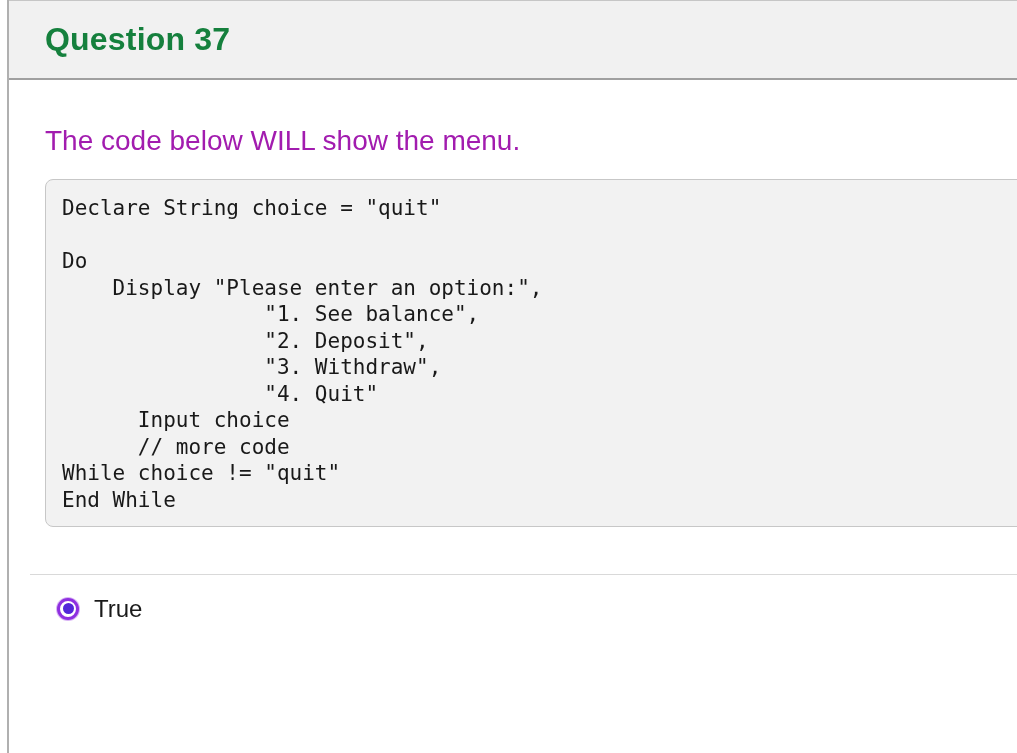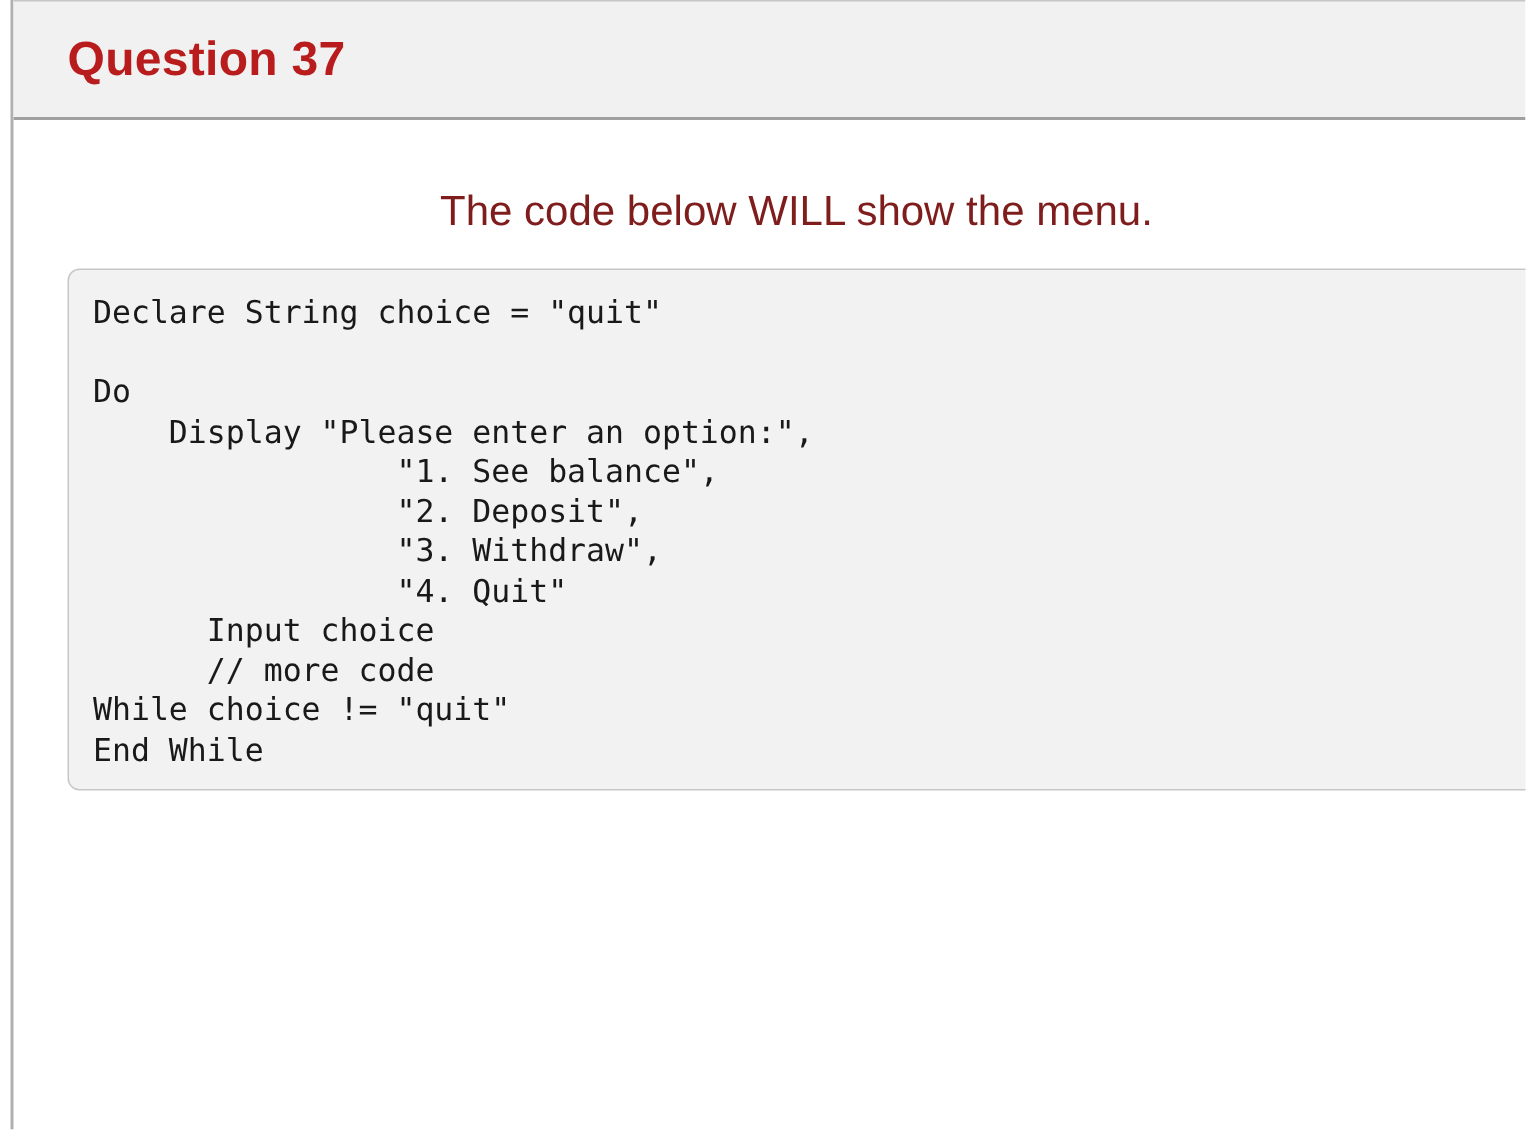--- a/index.html
+++ b/index.html
@@ -22,29 +22,28 @@
     border-top: 1px solid #c6c6c6;
     border-bottom: 2px solid #a0a0a0;
     display: flex;
     align-items: center;
     padding-left: 36px;
   }
   .qheader h1 {
     margin: 0;
     font-size: 32px;
     font-weight: bold;
-    color: #b91c1c;
+    color: #15803d;
     letter-spacing: 0.2px;
   }
   .prompt {
     margin: 44px 0 0 36px;
     font-size: 28px;
-    color: #7f1d1d;
+    color: #a21caf;
     line-height: 34px;
-    text-align: center;
   }
   .codebox {
     margin: 21px 0 0 36px;
     width: 992px; 
     background: #f2f2f2;
     border: 1px solid #c7c7c7;
     border-radius: 8px;
     padding: 15px 16px 13px 16px;
   }
   .codebox pre {
@@ -116,17 +115,23 @@
                 "3. Withdraw",
                 "4. Quit"
       Input choice
       // more code
 While choice != "quit"
 End While</pre>
   </div>
 
   <div class="options">
 
+    <div class="option-row">
+      <div class="radio selected">
+        <div class="dot"></div>
+      </div>
+      <div class="option-label">True</div>
+    </div>
 
 
   </div>
 
 </div>
 
 </body></html>

